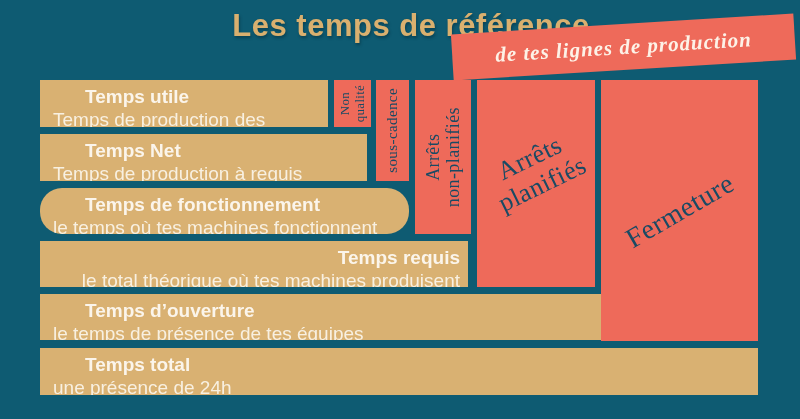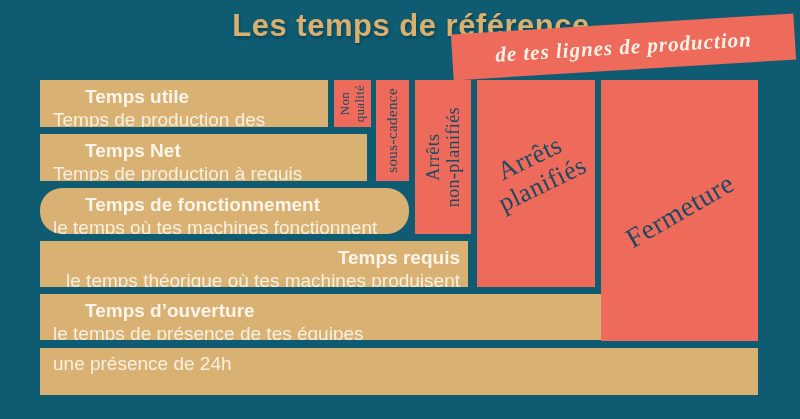--- a/index.html
+++ b/index.html
@@ -128,27 +128,28 @@
   <div class="bar bar-2">
     <div class="bar-title">Temps Net</div>
     <div class="bar-sub">Temps de production à requis nominale</div>
   </div>
   <div class="bar bar-3">
     <div class="bar-title">Temps de fonctionnement</div>
     <div class="bar-sub">le temps où tes machines fonctionnent réellement</div>
   </div>
   <div class="bar bar-4">
     <div class="bar-title">Temps requis</div>
-    <div class="bar-sub">le temps théorique où tes machines produisent</div>
+    <div class="bar-sub">le total théorique où tes machines produisent</div>
   </div>
   <div class="bar bar-5">
     <div class="bar-title">Temps d’ouverture</div>
     <div class="bar-sub">le temps de présence de tes équipes</div>
   </div>
   <div class="bar bar-6">
+    <div class="bar-title">Temps total</div>
     <div class="bar-sub">une présence de 24h</div>
   </div>
 
   <div class="blk blk-1">
     <div class="blk-text">
       <span>Non</span>
       <span>qualité</span>
     </div>
   </div>
   <div class="blk blk-2">

